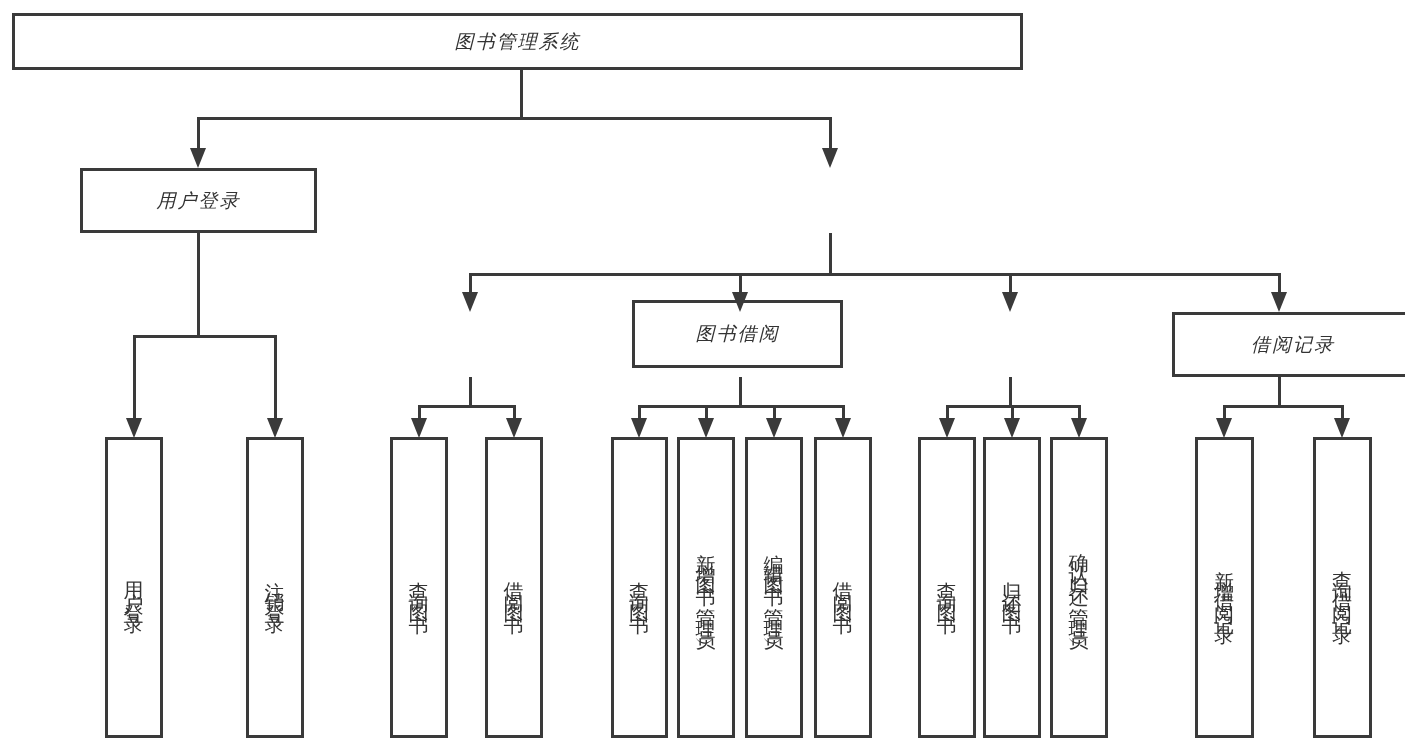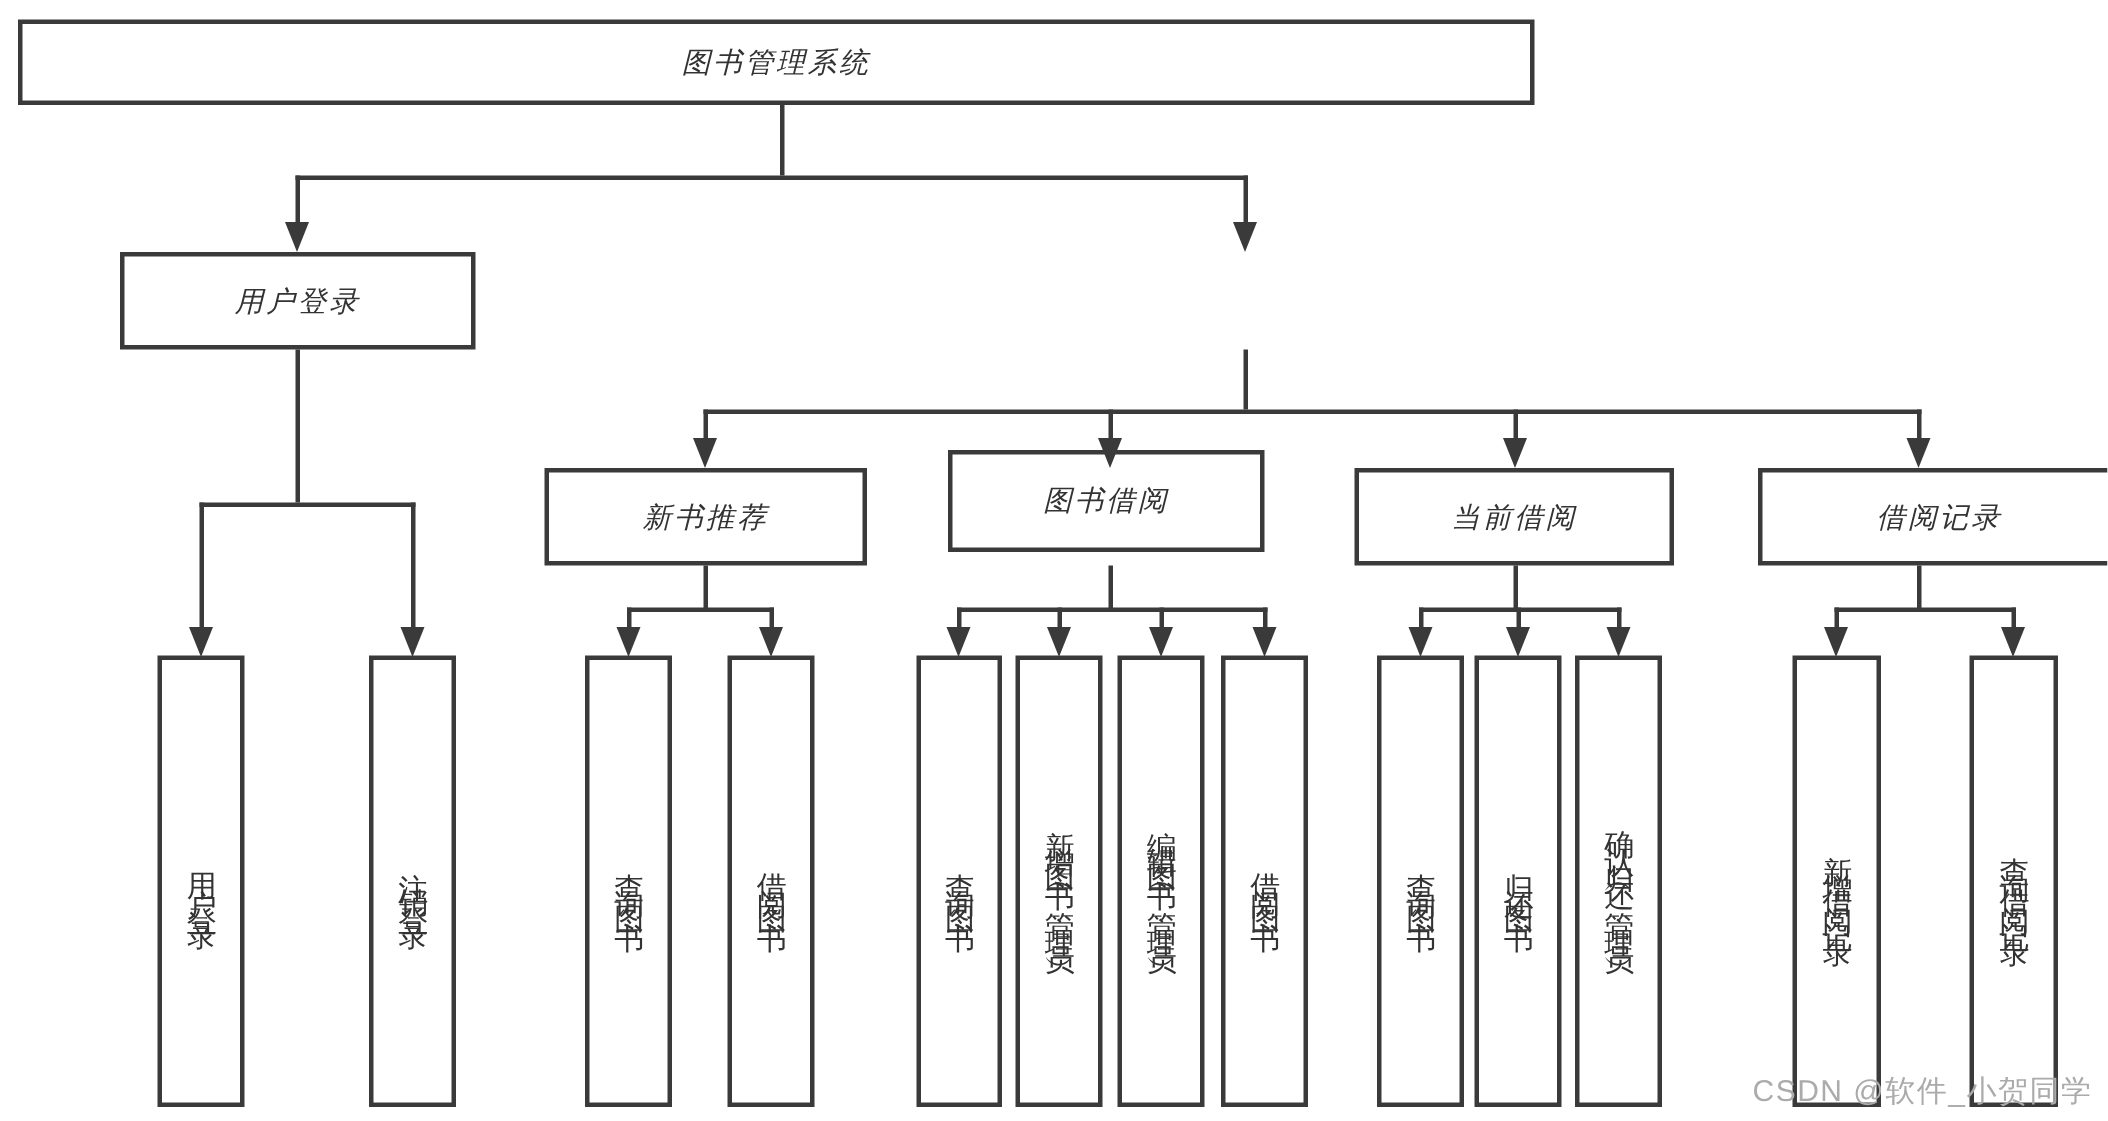--- a/index.html
+++ b/index.html
@@ -34,31 +34,25 @@
 
   <div class="node" style="left:12px;top:13px;width:1011px;height:57px">
     <span class="hl">图书管理系统</span>
   </div>
 
   <div class="node" style="left:80px;top:168px;width:237px;height:65px">
     <span class="hl">用户登录</span>
   </div>
 
 
-  <div class="node" style="left:363px;top:312px;width:215px;height:65px">
-    <span class="hl">新书推荐</span>
-  </div>
 
   <div class="node" style="left:632px;top:300px;width:211px;height:68px">
     <span class="hl">图书借阅</span>
   </div>
 
-  <div class="node" style="left:903px;top:312px;width:213px;height:65px">
-    <span class="hl">当前借阅</span>
-  </div>
 
   <div class="node" style="left:1172px;top:312px;width:242px;height:65px">
     <span class="hl">借阅记录</span>
   </div>
 
   <div class="node" style="left:105px;top:437px;width:58px;height:301px">
     <span class="vl">用户登录</span>
   </div>
   <div class="node" style="left:246px;top:437px;width:58px;height:301px">
     <span class="vl">注销登录</span>
@@ -155,14 +149,13 @@
   <div class="ln" style="left:1010.5px;top:405px;width:3px;height:16px"></div>
   <div class="ah" style="left:1004px;top:418px"></div>
   <div class="ln" style="left:1077.5px;top:405px;width:3px;height:16px"></div>
   <div class="ah" style="left:1071px;top:418px"></div>
 
   <div class="ln" style="left:1222.5px;top:405px;width:3px;height:16px"></div>
   <div class="ah" style="left:1216px;top:418px"></div>
   <div class="ln" style="left:1340.5px;top:405px;width:3px;height:16px"></div>
   <div class="ah" style="left:1334px;top:418px"></div>
 
-  <div class="watermark">CSDN @软件_小贺同学</div>
 </div>
 
 </body></html>

